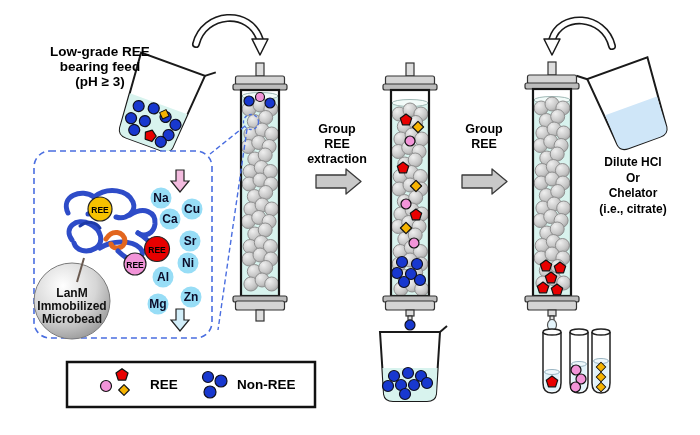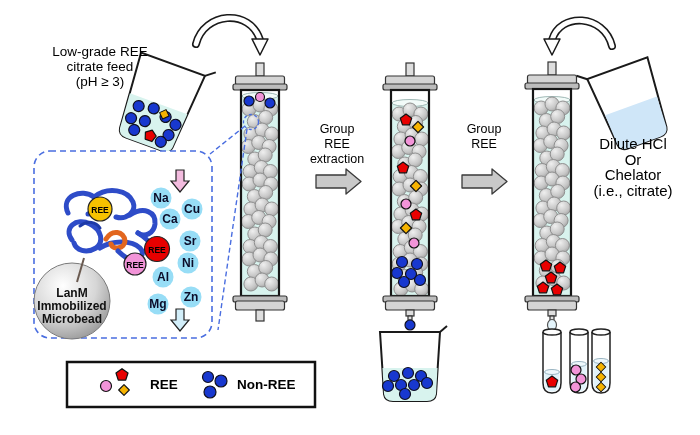--- a/index.html
+++ b/index.html
@@ -1,25 +1,25 @@
 <!DOCTYPE html>
 <html><head>
 <meta charset="utf-8">
 <style>
   html,body{margin:0;padding:0;background:#fff;}
   #stage{position:relative;width:700px;height:435px;background:#fff;overflow:hidden;
          font-family:"Liberation Sans",sans-serif;}
   #stage svg{position:absolute;left:0;top:0;}
-  .txt{position:absolute;font-weight:normal;color:#000;text-align:center;
+  .txt{position:absolute;font-weight:bold;color:#000;text-align:center;
        font-family:"Liberation Sans",sans-serif;}
   #feed-label{left:29px;top:44px;width:142px;font-size:13.5px;line-height:15px;}
   #box-title{left:43px;top:156px;width:160px;font-size:11.5px;line-height:13px;}
   #step1{left:295px;top:122px;width:84px;font-size:12.5px;line-height:15px;}
   #step2{left:442px;top:122px;width:84px;font-size:12.5px;line-height:15px;}
-  #eluent{left:567px;top:136px;width:132px;font-size:15px;line-height:15.5px;}
+  #eluent{left:567px;top:155px;width:132px;font-size:12px;line-height:15.5px;}
   
   .ion-t{font:bold 12px "Liberation Sans",sans-serif;fill:#0b0b28;text-anchor:middle;}
   .badge-t{font:bold 8.5px "Liberation Sans",sans-serif;fill:#000;text-anchor:middle;}
   .bead-t{font:bold 12px "Liberation Sans",sans-serif;fill:#111;text-anchor:middle;}
   .legend-t{font:bold 13.5px "Liberation Sans",sans-serif;fill:#000;}
   
   .bead{fill:url(#beadG);stroke:#8f8f8f;stroke-width:1;}
   .p-red{fill:#e80000;stroke:#111;stroke-width:1.2;stroke-linejoin:round;}
   .p-yel{fill:#f6b300;stroke:#111;stroke-width:1.2;stroke-linejoin:round;}
   .p-pink{fill:#f294d8;stroke:#111;stroke-width:1.2;}
@@ -427,21 +427,21 @@
     <text class="legend-t" x="150" y="389">REE</text>
     <circle class="p-blue" cx="208" cy="377" r="5.5"></circle>
     <circle class="p-blue" cx="221" cy="381" r="6"></circle>
     <circle class="p-blue" cx="210" cy="392" r="6"></circle>
     <text class="legend-t" x="237" y="389">Non-REE</text>
   </g>
 </svg>
 
 <div class="txt" id="feed-label">
   <div>Low-grade REE</div>
-  <div>citrate feed</div>
+  <div>bearing feed</div>
   <div>(pH ≥ 3)</div>
 </div>
 
 
 <div class="txt" id="step1">
   <div>Group</div>
   <div>REE</div>
   <div>extraction</div>
 </div>
 

